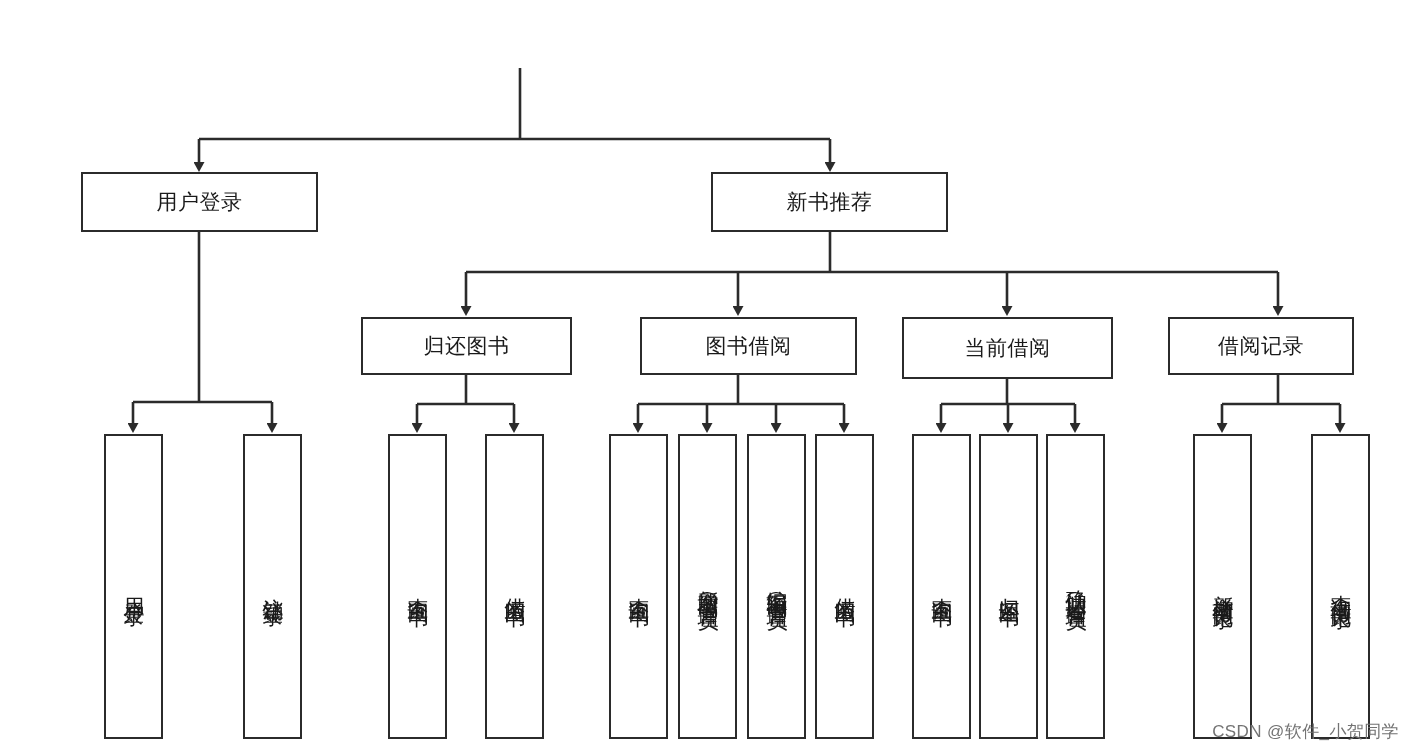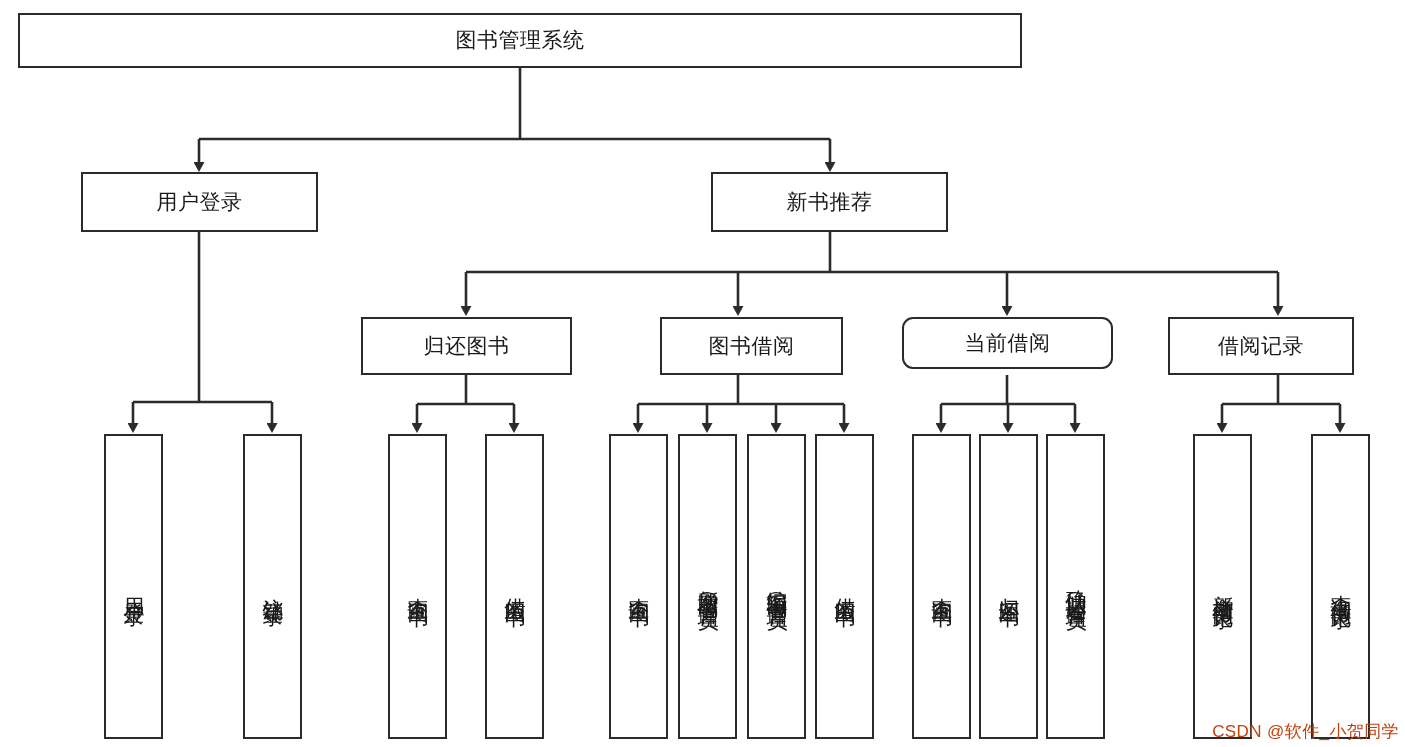--- a/index.html
+++ b/index.html
@@ -49,21 +49,21 @@
     font-size:21px;
     line-height:1.28;
     letter-spacing:3px;
     white-space:nowrap;
   }
   .watermark{
     position:absolute;
     right:6px;
     bottom:4px;
     font-size:17px;
-    color:#c2410c;
+    color:#737373;
     white-space:nowrap;
     letter-spacing:0.4px;
   }
 </style>
 </head>
 <body>
 
 <div id="canvas">
 
   <svg id="wires" viewBox="0 0 1405 747" xmlns="http://www.w3.org/2000/svg">
@@ -111,38 +111,35 @@
       <path d="M1008,404 L1008,424" marker-end="url(#ah)"></path>
       <path d="M1075,404 L1075,424" marker-end="url(#ah)"></path>
 
       <path d="M1278,375 L1278,404"></path>
       <path d="M1222,404 L1340,404"></path>
       <path d="M1222,404 L1222,424" marker-end="url(#ah)"></path>
       <path d="M1340,404 L1340,424" marker-end="url(#ah)"></path>
     </g>
   </svg>
 
-  <div class="node h" style="left:18px;top:13px;width:1004px;height:55px;">
-    <span class="lbl">图书管理系统</span>
-  </div>
 
   <div class="node h" style="left:81px;top:172px;width:237px;height:60px;">
     <span class="lbl">用户登录</span>
   </div>
   <div class="node h" style="left:711px;top:172px;width:237px;height:60px;">
     <span class="lbl">新书推荐</span>
   </div>
 
   <div class="node h" style="left:361px;top:317px;width:211px;height:58px;">
     <span class="lbl">归还图书</span>
   </div>
-  <div class="node h" style="left:660px;top:317px;width:183px;height:58px;">
+  <div class="node h" style="left:640px;top:317px;width:217px;height:58px;">
     <span class="lbl">图书借阅</span>
   </div>
-  <div class="node h" style="left:902px;top:317px;width:211px;height:52px;border-radius:11px;">
+  <div class="node h" style="left:902px;top:317px;width:211px;height:62px;">
     <span class="lbl">当前借阅</span>
   </div>
   <div class="node h" style="left:1168px;top:317px;width:186px;height:58px;">
     <span class="lbl">借阅记录</span>
   </div>
 
   <div class="node v" style="left:104px;top:434px;width:59px;height:305px;">
     <span class="lbl">用户登录</span>
   </div>
   <div class="node v" style="left:243px;top:434px;width:59px;height:305px;">

